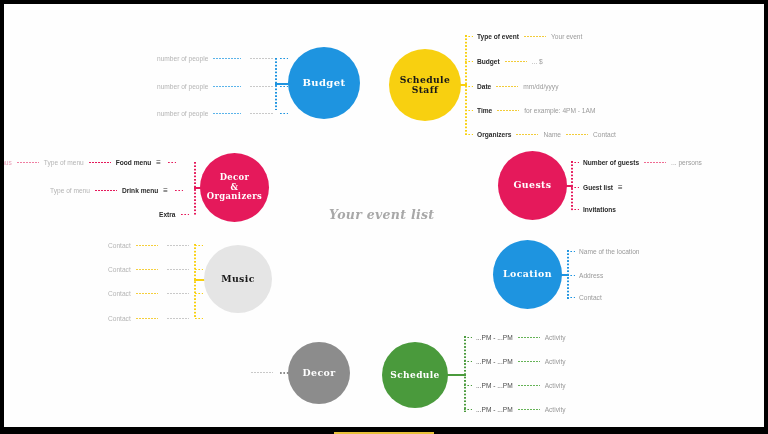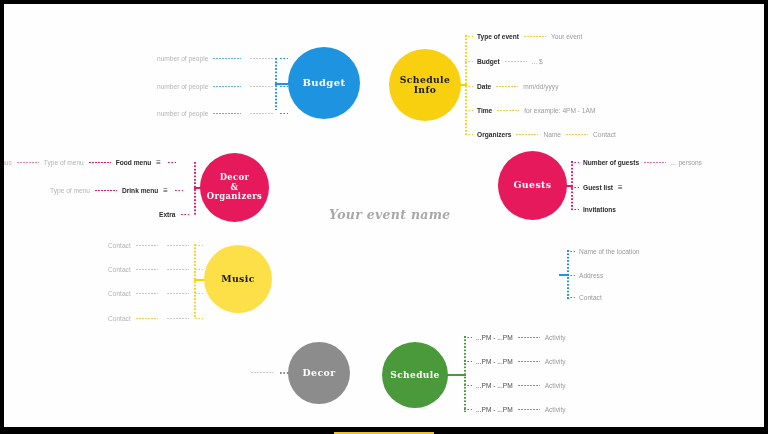--- a/index.html
+++ b/index.html
@@ -108,21 +108,21 @@
     background: #e8c13a;
     z-index: 9;
   }
 </style>
 </head>
 <body>
 
 <div id="frame">
 <div id="canvas">
 
-  <div id="title">Your event name</div>
+  <div id="title">Your event list</div>
 
   <div class="vbar" style="left:271px; top:54px; height:52px; color:#1e94e0;"></div>
   <div class="trunk" style="left:271px; top:79px; width:15px; background:#1e94e0;"></div>
 
   <div class="row" style="left:153px; top:51px;">
     <span class="lbl-grey-l">number of people</span>
     <span class="dots" style="width:28px; color:#5bb4ea;"></span>
     <span class="blank" style="width:24px;"></span>
     <span class="hstub" style="position:relative; width:8px; color:#1e94e0; margin-left:2px;"></span>
   </div>
@@ -138,21 +138,21 @@
     <span class="blank" style="width:24px;"></span>
     <span class="hstub" style="position:relative; width:8px; color:#1e94e0; margin-left:2px;"></span>
   </div>
 
   <div class="node" style="left:284px; top:43px; width:72px; height:72px; background:#1e94e0; color:#ffffff; font-size:10px;">
     <span>Budget</span>
   </div>
 
   <div class="node" style="left:385px; top:45px; width:72px; height:72px; background:#f8d010; color:#181818; font-size:9.2px; flex-direction:column;">
     <span>Schedule</span>
-    <span>Info</span>
+    <span>Staff</span>
   </div>
 
   <div class="vbar" style="left:461px; top:31px; height:100px; color:#f8d010;"></div>
   <div class="trunk" style="left:453px; top:80px; width:10px; background:#f8d010;"></div>
 
   <div class="row" style="left:461px; top:29px;">
     <span class="hstub" style="position:relative; width:8px; color:#f8d010; margin-right:4px;"></span>
     <span class="lbl-bold">Type of event</span>
     <span class="dots" style="width:22px; color:#f2cc3a;"></span>
     <span class="lbl-grey">Your event</span>
@@ -258,24 +258,27 @@
     <span class="blank" style="width:22px;"></span>
     <span class="hstub" style="position:relative; width:8px; color:#f8d010; margin-left:2px;"></span>
   </div>
   <div class="row" style="left:104px; top:311px;">
     <span class="lbl-grey-l">Contact</span>
     <span class="dots" style="width:22px; color:#f5cf3c;"></span>
     <span class="blank" style="width:22px;"></span>
     <span class="hstub" style="position:relative; width:8px; color:#f8d010; margin-left:2px;"></span>
   </div>
 
-  <div class="node" style="left:200px; top:241px; width:68px; height:68px; background:#fde047; color:#181818; font-size:9.4px;">
+  <div class="node" style="left:200px; top:241px; width:68px; height:68px; background:#e5e5e5; color:#181818; font-size:9.4px;">
     <span>Music</span>
   </div>
 
+  <div class="node" style="left:489px; top:236px; width:69px; height:69px; background:#1e94e0; color:#ffffff; font-size:9.4px;">
+    <span>Location</span>
+  </div>
 
   <div class="vbar" style="left:563px; top:246px; height:49px; color:#1e94e0;"></div>
   <div class="trunk" style="left:555px; top:270px; width:10px; background:#1e94e0;"></div>
 
   <div class="row" style="left:563px; top:244px;">
     <span class="hstub" style="position:relative; width:8px; color:#1e94e0; margin-right:4px;"></span>
     <span class="lbl-grey">Name of the location</span>
   </div>
   <div class="row" style="left:563px; top:268px;">
     <span class="hstub" style="position:relative; width:8px; color:#1e94e0; margin-right:4px;"></span>

